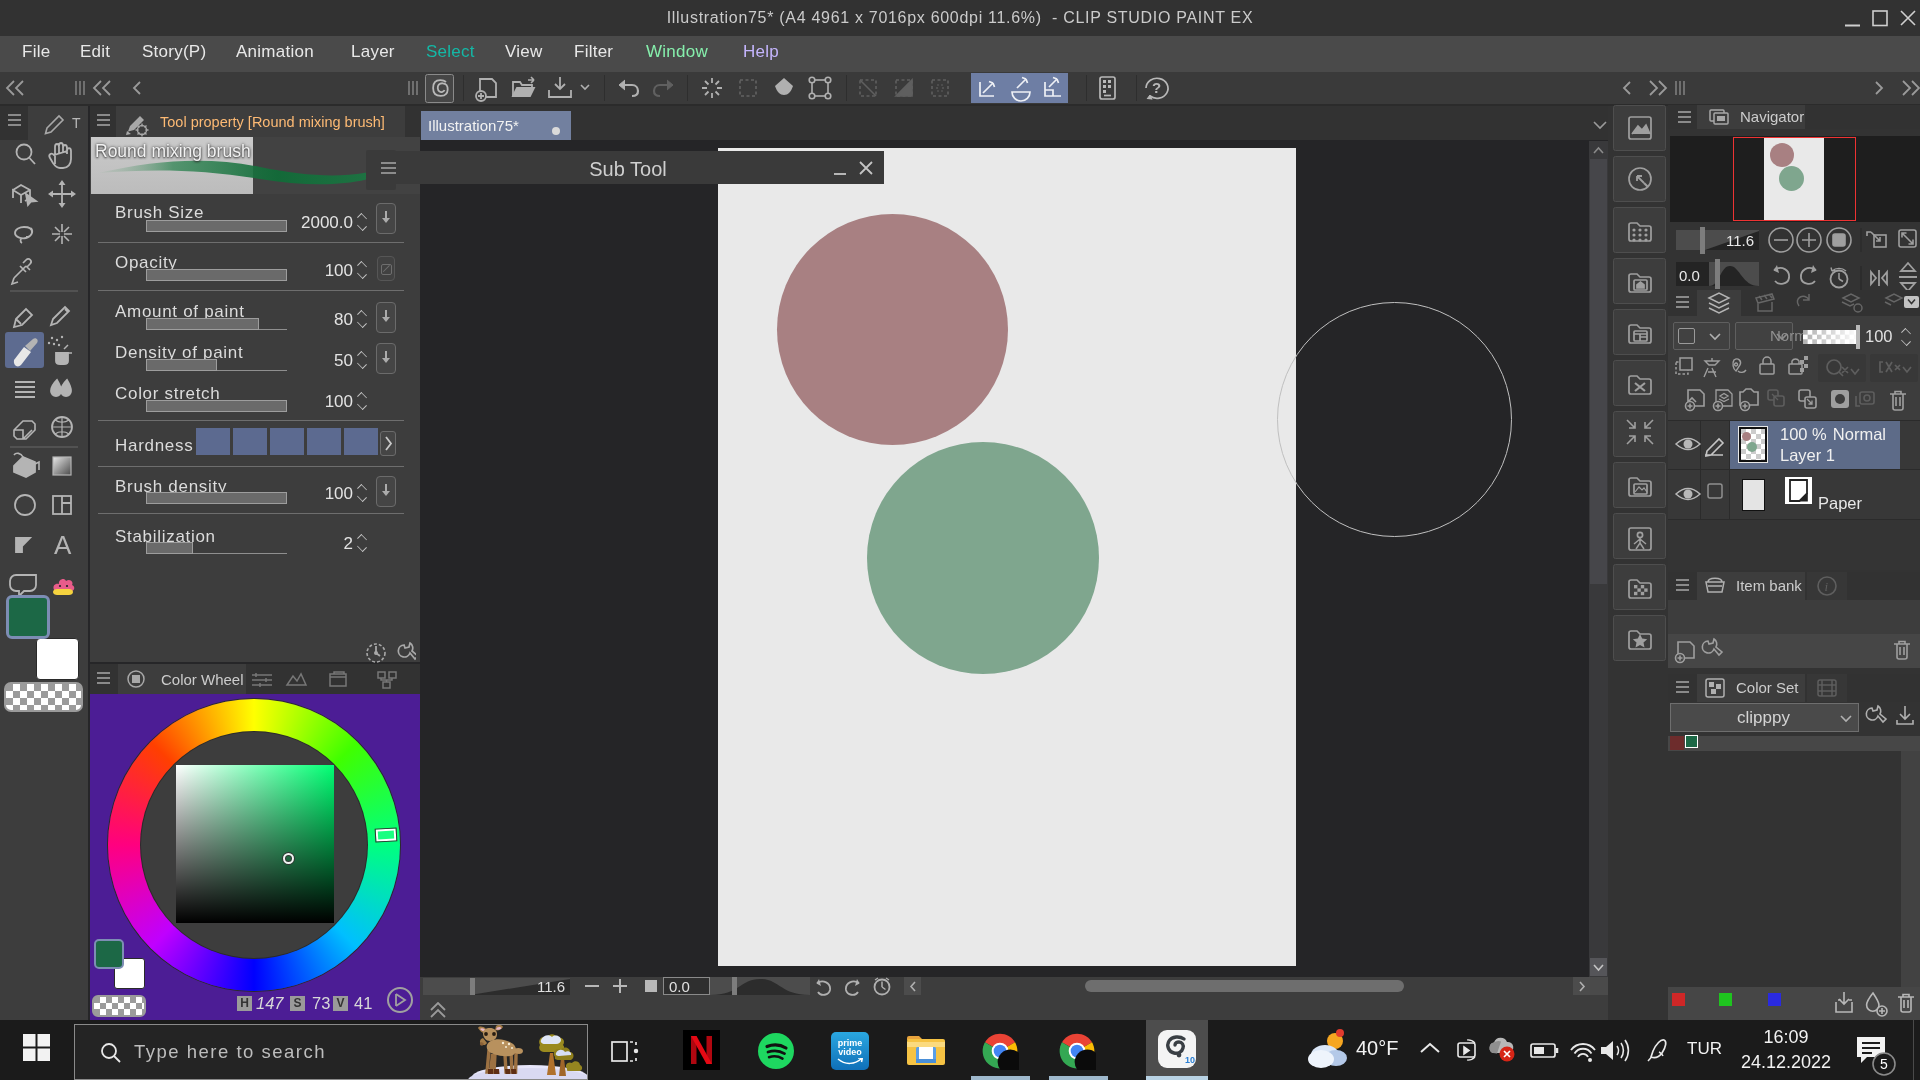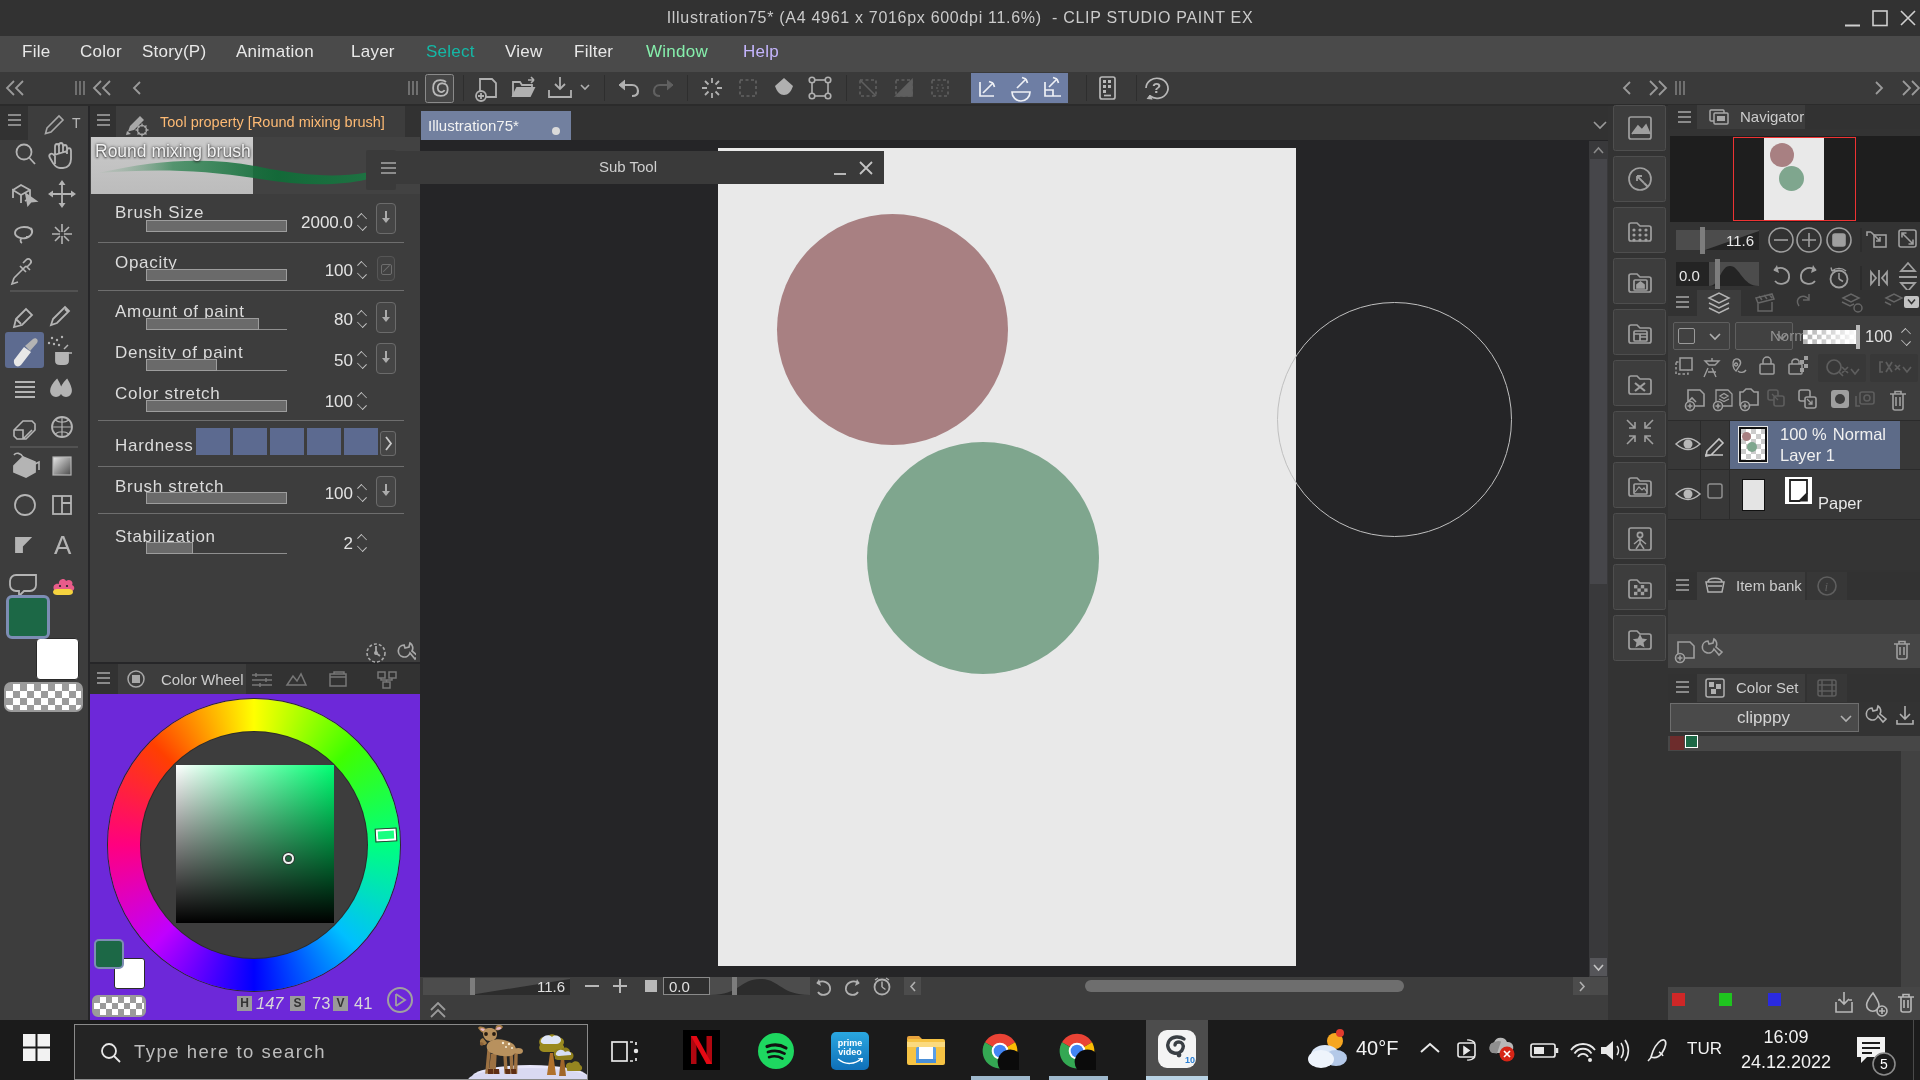--- a/index.html
+++ b/index.html
@@ -32,21 +32,21 @@
     <div class="abs txt" style="left:0;top:0;width:1920px;text-align:center;line-height:36px;font-size:16px;letter-spacing:0.7px;color:#cbcbcb;">Illustration75* (A4 4961 x 7016px 600dpi 11.6%)&nbsp; - CLIP STUDIO PAINT EX</div>
     <svg class="abs" style="left:1840px;top:0;" width="80" height="36" viewBox="0 0 80 36">
       <line x1="5" y1="25.5" x2="20" y2="25.5" stroke="#cfcfcf" stroke-width="2"></line>
       <rect x="33" y="11" width="14" height="14.5" fill="none" stroke="#cfcfcf" stroke-width="1.6"></rect>
       <path d="M61 11 L75 25 M75 11 L61 25" stroke="#cfcfcf" stroke-width="1.6"></path>
     </svg>
   </div>
 
   <div class="abs" id="menubar" style="left:0;top:36px;width:1920px;height:36px;background:#4a4a4a;">
     <div class="abs txt" style="left:22px;top:6px;font-size:17px;letter-spacing:0.25px;color:#e8e8e8;">File</div>
-    <div class="abs txt" style="left:80px;top:6px;font-size:17px;letter-spacing:0.25px;color:#e8e8e8;">Color</div>
+    <div class="abs txt" style="left:80px;top:6px;font-size:17px;letter-spacing:0.25px;color:#e8e8e8;">Edit</div>
     <div class="abs txt" style="left:142px;top:6px;font-size:17px;letter-spacing:0.25px;color:#e8e8e8;">Story(P)</div>
     <div class="abs txt" style="left:236px;top:6px;font-size:17px;letter-spacing:0.25px;color:#e8e8e8;">Animation</div>
     <div class="abs txt" style="left:351px;top:6px;font-size:17px;letter-spacing:0.25px;color:#e8e8e8;">Layer</div>
     <div class="abs txt" style="left:426px;top:6px;font-size:17px;letter-spacing:0.25px;color:#14b8a6;">Select</div>
     <div class="abs txt" style="left:505px;top:6px;font-size:17px;letter-spacing:0.25px;color:#e8e8e8;">View</div>
     <div class="abs txt" style="left:574px;top:6px;font-size:17px;letter-spacing:0.25px;color:#e8e8e8;">Filter</div>
     <div class="abs txt" style="left:646px;top:6px;font-size:17px;letter-spacing:0.25px;color:#86efac;">Window</div>
     <div class="abs txt" style="left:743px;top:6px;font-size:17px;letter-spacing:0.25px;color:#c4b5fd;">Help</div>
   </div>
 
@@ -334,21 +334,21 @@
     <div class="abs hb" style="left:143px;top:322px;"></div>
     <div class="abs hb" style="left:180px;top:322px;"></div>
     <div class="abs hb" style="left:217px;top:322px;"></div>
     <div class="abs hb" style="left:254px;top:322px;"></div>
     <div class="abs" style="left:290px;top:325px;width:16px;height:25px;background:#454545;border:1px solid #6b6b6b;border-radius:3px;">
       <svg width="14" height="23">
           <path d="M5 5 l5 6.5 l-5 6.5" stroke="#c9c9c9" stroke-width="1.8" fill="none"></path>
         </svg>
     </div>
     <div class="abs sep" style="top:360px;"></div>
-    <div class="abs txt lb" style="left:25px;top:371px;">Brush stretch</div>
+    <div class="abs txt lb" style="left:25px;top:371px;">Brush density</div>
     <div class="abs txt vl" style="left:203px;top:378px;">100</div>
     <div class="abs tr" style="left:56px;top:386px;">
         <i style="width:141px;"></i>
       </div>
     <div class="abs sp" style="left:265px;top:376px;"></div>
     <div class="abs bt" style="left:286px;top:370px;"></div>
     <div class="abs sep" style="top:407px;"></div>
     <div class="abs txt lb" style="left:25px;top:421px;">Stabilization</div>
     <div class="abs txt vl" style="left:203px;top:428px;">2</div>
     <div class="abs tr" style="left:56px;top:436px;">
@@ -357,21 +357,21 @@
     <div class="abs sp" style="left:265px;top:426px;"></div>
 
     <svg class="abs" style="left:276px;top:535px;" width="50" height="24" viewBox="0 0 50 24">
       <circle cx="10" cy="12" r="9" stroke="#a8a8a8" stroke-width="1.6" fill="none" stroke-dasharray="3 2"></circle>
       <path d="M10 12 L10 5 M10 12 l4 3" stroke="#a8a8a8" stroke-width="1.8"></path>
       <circle cx="10" cy="12" r="2" fill="#a8a8a8"></circle>
       <path d="M38 4 a6 6 0 1 0 6 8 l5 6 l3-3 l-6-5 a6 6 0 0 0 -2-8 l-1 4 l-4 1 z" fill="none" stroke="#a8a8a8" stroke-width="1.7"></path>
     </svg>
   </div>
 
-  <div class="abs" id="colorwheel" style="left:90px;top:664px;width:330px;height:356px;background:#6d28d9;">
+  <div class="abs" id="colorwheel" style="left:90px;top:664px;width:330px;height:356px;background:#4c1d95;">
     <div class="abs" style="left:0;top:0;width:330px;height:30px;background:#323232;"></div>
     <div class="abs" style="left:28px;top:0;width:128px;height:30px;background:#3d3d3d;"></div>
     <svg class="abs" style="left:0;top:0;" width="330" height="30" viewBox="0 0 330 30">
       <path d="M7 9 h13 M7 14 h13 M7 19 h13" stroke="#a8a8a8" stroke-width="1.6" fill="none"></path>
       <circle cx="46" cy="15" r="8" fill="none" stroke="#a8a8a8" stroke-width="1.5"></circle>
       <rect x="42" y="11" width="8" height="8" fill="#a8a8a8"></rect>
       <g stroke="#777777" stroke-width="1.5" fill="none">
         <path d="M162 11 h20 M162 16 h20 M162 21 h20 M166 9 v4 M176 14 v4 M170 19 v4"></path>
         <path d="M197 21 l6 -9 l4 5 l4 -7 l5 11 z"></path>
         <rect x="240" y="10" width="16" height="12"></rect>
@@ -424,21 +424,21 @@
     <div class="abs" style="left:357px;top:108px;width:231px;height:231px;border-radius:50%;background:#a88082;"></div>
     <div class="abs" style="left:447px;top:336px;width:232px;height:232px;border-radius:50%;background:#7fa68e;"></div>
 
     <div class="abs" style="left:857px;top:196px;width:235px;height:235px;border-radius:50%;border:1px solid #c0c0c0;"></div>
   </div>
 
   <div class="abs" style="left:372px;top:151px;width:512px;height:33px;background:#3a3a3a;">
     <svg class="abs" style="left:8px;top:9px;" width="18" height="16">
         <path d="M1 3 h15 M1 8 h15 M1 13 h15" stroke="#a8a8a8" stroke-width="1.6"></path>
       </svg>
-    <div class="abs txt" style="left:0;top:7px;width:512px;text-align:center;font-size:15px;color:#cfcfcf;">Sub Tool</div>
+    <div class="abs txt" style="left:0;top:7px;width:512px;text-align:center;font-size:20px;color:#cfcfcf;">Sub Tool</div>
     <svg class="abs" style="left:460px;top:8px;" width="44" height="18" viewBox="0 0 44 18">
       <line x1="2" y1="15" x2="14" y2="15" stroke="#c4c4c4" stroke-width="1.8"></line>
       <path d="M28 3 L40 15 M40 3 L28 15" stroke="#c4c4c4" stroke-width="1.8"></path>
     </svg>
   </div>
 
   <div class="abs" style="left:1589px;top:141px;width:19px;height:836px;background:#39393b;">
     <svg class="abs" style="left:3px;top:4px;" width="13" height="10">
         <path d="M2 8 l4.5 -5 l4.5 5" stroke="#8a8a8a" stroke-width="1.6" fill="none"></path>
       </svg>

